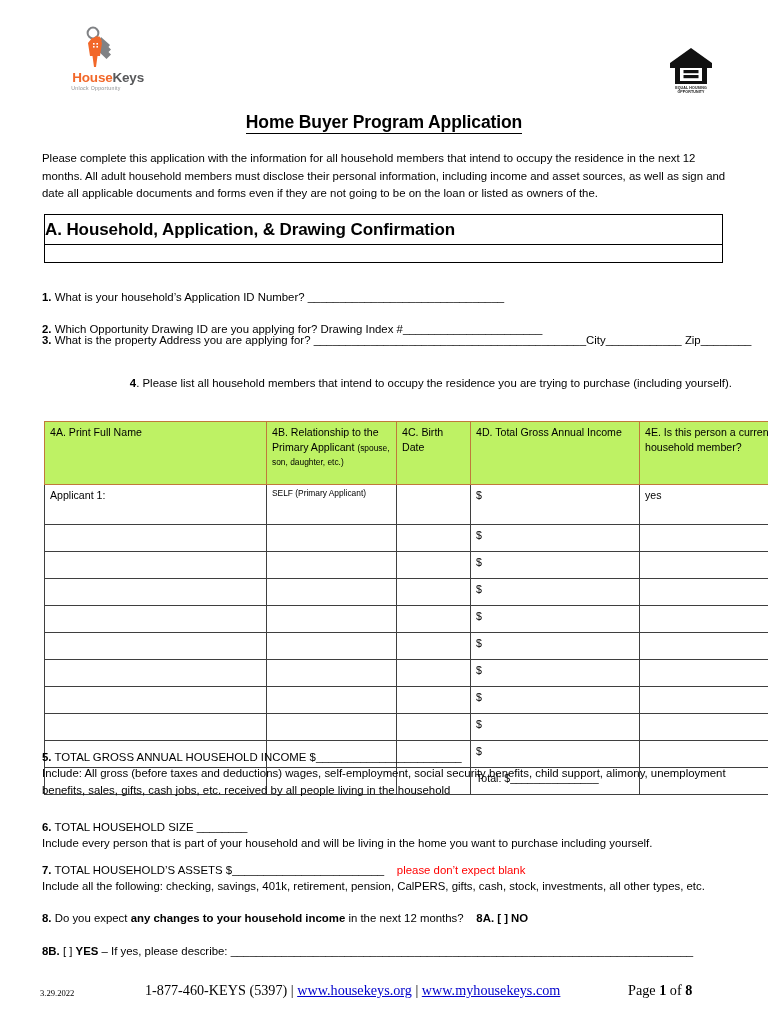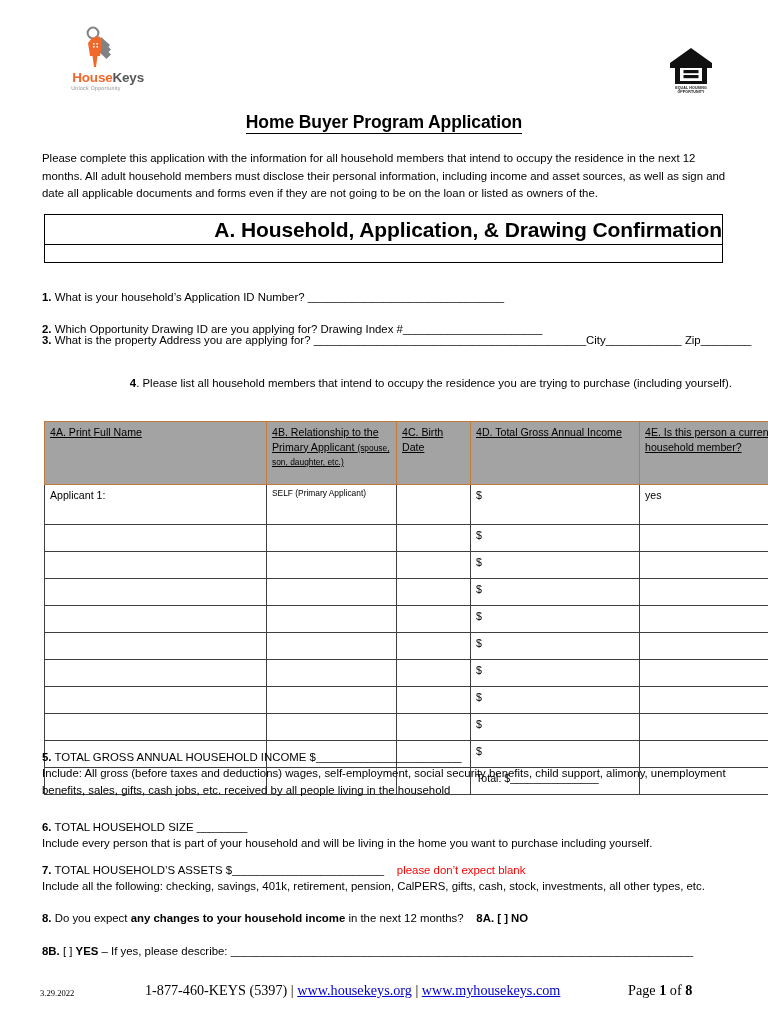--- a/index.html
+++ b/index.html
@@ -114,22 +114,22 @@
     position: absolute;
     left: 44px;
     top: 214px;
     width: 679px;
     border: 1.6px solid #000;
     box-sizing: border-box;
   }
   .section-title {
     height: 29px;
     line-height: 29px;
-    text-align: right;
-    font-size: 21px;
+    text-align: left;
+    font-size: 17px;
     font-weight: bold;
     border-bottom: 1.6px solid #000;
     letter-spacing: -0.1px;
   }
   .section-blank {
     height: 17px;
   }
 
   
   .q {
@@ -157,24 +157,23 @@
   .tbl td, .tbl th {
     border: 1px solid #3f3f3f;
     padding: 3px 5px 2px 5px;
     vertical-align: top;
     font-size: 10.6px;
     line-height: 14.6px;
     font-weight: normal;
     text-align: left;
   }
   .tbl thead td {
-    background: #a3a3a3;
+    background: #bef264;
     border-color: #c07a3a;
     height: 57px;
-    text-decoration: underline;
   }
   .tbl .small {
     font-size: 8.4px;
     line-height: 11px;
   }
   .row-applicant td { height: 34px; }
   .row-blank td { height: 21px; }
   .cell-mid {
     vertical-align: middle;
     padding-top: 0;

